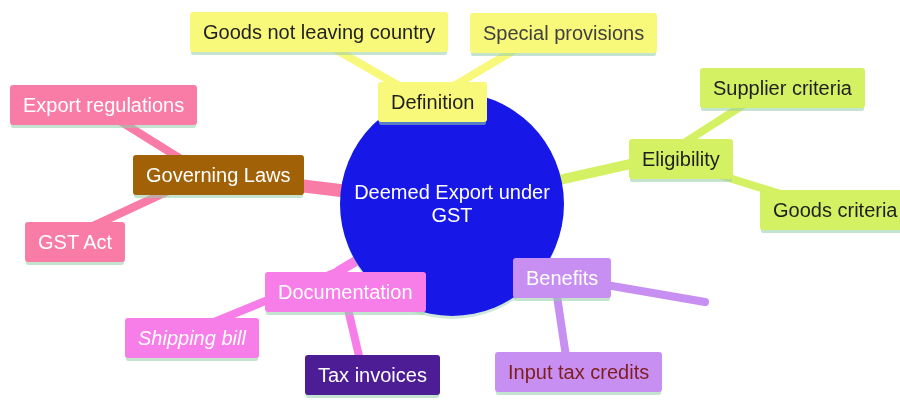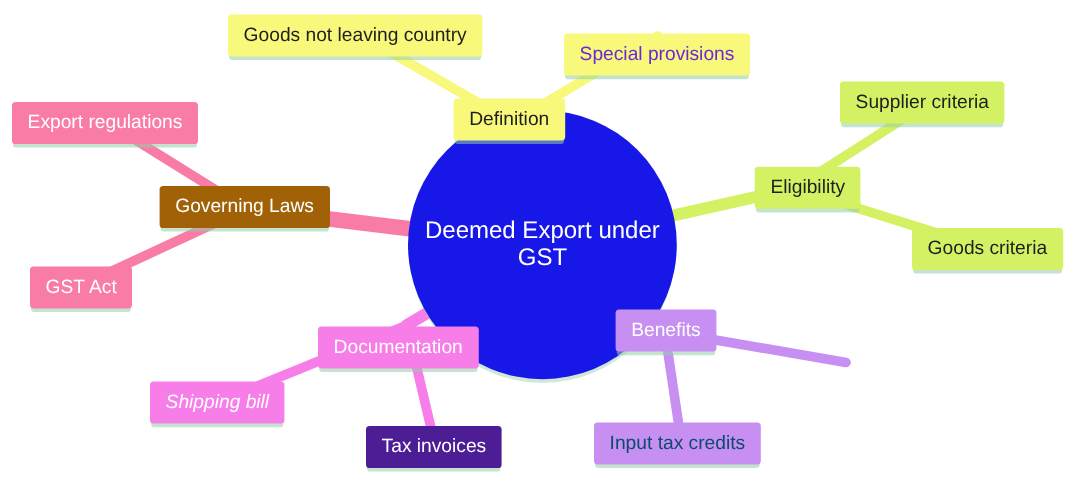--- a/index.html
+++ b/index.html
@@ -16,21 +16,21 @@
     border-radius:50%;
     display:flex;align-items:center;justify-content:center;
     font-size:20px;
     z-index:1;
     box-shadow:0 4px 0 -1px rgba(150,205,170,0.45);
     text-align:center;
   }
   .node{
     position:absolute;
     padding:8px 13px;
-    font-size:16px;
+    font-size:20px;
     line-height:1.2;
     white-space:nowrap;
     border-radius:3px;
     z-index:2;
     box-shadow:0 4px 0 -1px rgba(150,205,170,0.55);
     text-align:center;
   }
   
   .n-def{left:378px;top:82px;}
   .n-def-c0{left:190px;top:12px;}
@@ -70,30 +70,30 @@
     <path d="M339 271 L182 335" stroke-width="8" fill="none" stroke-linecap="round" stroke="#f77de9"></path>
     <path d="M339 271 L363 373" stroke-width="8" fill="none" stroke-linecap="round" stroke="#f77de9"></path>
     <path d="M554 276 L705 302" stroke-width="8" fill="none" stroke-linecap="round" stroke="#c68ff1"></path>
     <path d="M554 276 L568 370" stroke-width="8" fill="none" stroke-linecap="round" stroke="#c68ff1"></path>
   </svg>
 
   <div class="root-circle" style="background-color: rgb(23, 23, 232); color: rgb(255, 255, 255);">Deemed Export under GST</div>
 
   <div class="node n-def" style="background-color: rgb(248, 248, 122); color: rgb(31, 31, 31);">Definition</div>
   <div class="node n-def-c0" style="background-color: rgb(248, 248, 122); color: rgb(31, 31, 31);">Goods not leaving country</div>
-  <div class="node n-def-c1" style="background-color: rgb(248, 248, 122); color: #6d28d9; margin-top: 15px;">Special provisions</div>
+  <div class="node n-def-c1" style="background-color: rgb(248, 248, 122); color: #404040;">Special provisions</div>
 
   <div class="node n-eli" style="background-color: rgb(212, 241, 99); color: rgb(31, 31, 31); margin-left: 12px;">Eligibility</div>
   <div class="node n-eli-c0" style="background-color: rgb(212, 241, 99); color: rgb(31, 31, 31);">Supplier criteria</div>
   <div class="node n-eli-c1" style="background-color: rgb(212, 241, 99); color: rgb(31, 31, 31);">Goods criteria</div>
 
   <div class="node n-gov" style="background-color: #a16207; color: rgb(255, 255, 255);">Governing Laws</div>
   <div class="node n-gov-c0" style="background-color: rgb(249, 124, 166); color: rgb(255, 255, 255);">Export regulations</div>
   <div class="node n-gov-c1" style="background-color: rgb(249, 124, 166); color: rgb(255, 255, 255);">GST Act</div>
 
   <div class="node n-doc" style="background-color: rgb(247, 125, 233); color: rgb(255, 255, 255); margin-top: 20px;">Documentation</div>
   <div class="node n-doc-c0" style="background-color: rgb(247, 125, 233); color: rgb(255, 255, 255);">Shipping bill</div>
   <div class="node n-doc-c1" style="background-color: #4c1d95; color: rgb(255, 255, 255);">Tax invoices</div>
 
   <div class="node n-ben" style="background-color: rgb(198, 143, 241); color: rgb(255, 255, 255);">Benefits</div>
-  <div class="node n-ben-c1" style="background-color: rgb(198, 143, 241); color: #0c4a6e;">Input tax credits</div>
+  <div class="node n-ben-c1" style="background-color: rgb(198, 143, 241); color: #7f1d1d;">Input tax credits</div>
 
 </div>
 
 </body></html>

